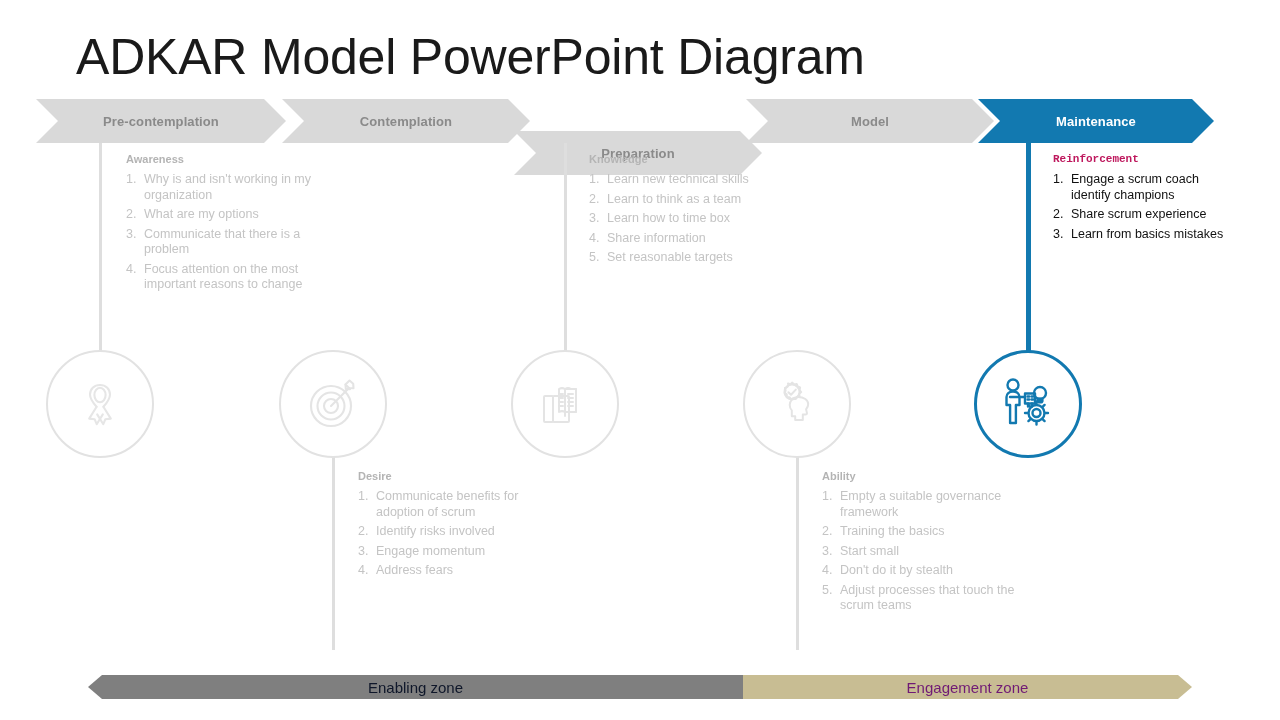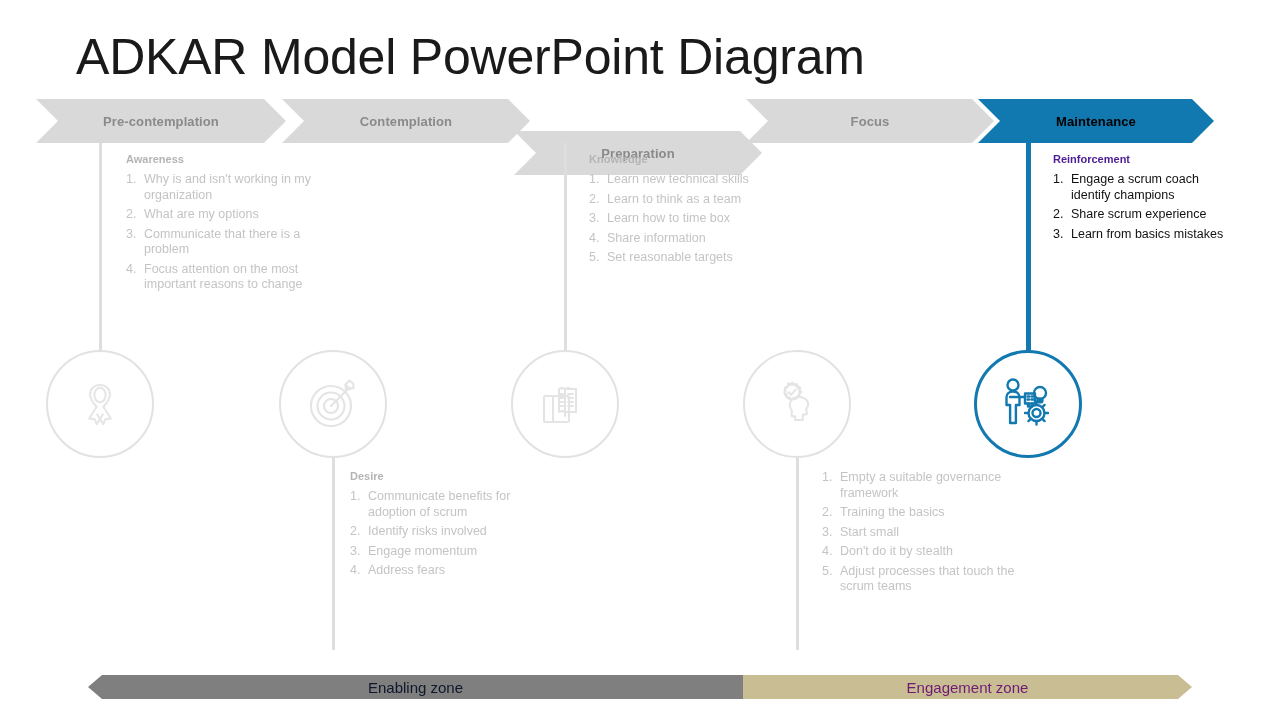--- a/index.html
+++ b/index.html
@@ -48,21 +48,21 @@
     font-weight: bold;
     letter-spacing: 0.1px;
     white-space: nowrap;
   }
   .chev-grey {
     background: #d9d9d9;
     color: #8a8a8a;
   }
   .chev-blue {
     background: #1279b0;
-    color: #000000;
+    color: #ffffff;
   }
   .chev-first {
     clip-path: polygon(0 0, calc(100% - 22px) 0, 100% 50%, calc(100% - 22px) 100%, 0 100%, 22px 50%);
   }
   .chev-mid {
     clip-path: polygon(0 0, calc(100% - 22px) 0, 100% 50%, calc(100% - 22px) 100%, 0 100%, 22px 50%);
   }
 
   
   .vline {
@@ -97,21 +97,21 @@
   .block {
     position: absolute;
   }
   .block-title {
     font-size: 11px;
     font-weight: bold;
     color: #b4b4b4;
     margin: 0 0 7px 0;
     white-space: nowrap;
   }
-  .block-title.accent { color: #4c1d95; }
+  .block-title.accent { color: #be185d; font-family: Liberation Mono, monospace; }
   .block-list {
     margin: 0;
     padding: 0;
     list-style: none;
   }
   .block-list li {
     display: flex;
     font-size: 12.5px;
     line-height: 15.5px;
     color: #c4c4c4;
@@ -163,21 +163,21 @@
   <div class="chevron chev-grey chev-first" style="left:0px;width:250px;">
     <span>Pre-contemplation</span>
   </div>
   <div class="chevron chev-grey chev-mid" style="left:246px;width:248px;">
     <span>Contemplation</span>
   </div>
   <div class="chevron chev-grey chev-mid" style="left:478px;width:248px;margin-top:32px;">
     <span>Preparation</span>
   </div>
   <div class="chevron chev-grey chev-mid" style="left:710px;width:248px;">
-    <span>Focus</span>
+    <span>Model</span>
   </div>
   <div class="chevron chev-blue chev-mid" style="left:942px;width:236px;">
     <span>Maintenance</span>
   </div>
 </div>
 
 <div class="vline" style="left:99px;  top:143px; height:212px;"></div>
 <div class="vline" style="left:332px; top:452px; height:198px;"></div>
 <div class="vline" style="left:564px; top:143px; height:212px;"></div>
 <div class="vline" style="left:796px; top:452px; height:198px;"></div>
@@ -313,21 +313,21 @@
         <span class="li-num">2.</span>
         <span class="li-txt">Share scrum experience</span>
       </li>
     <li>
         <span class="li-num">3.</span>
         <span class="li-txt">Learn from basics mistakes</span>
       </li>
   </ol>
 </div>
 
-<div class="block" style="left:350px; top:470px; width:200px;">
+<div class="block" style="left:358px; top:470px; width:200px;">
   <div class="block-title">Desire</div>
   <ol class="block-list">
     <li>
         <span class="li-num">1.</span>
         <span class="li-txt">Communicate benefits for adoption of scrum</span>
       </li>
     <li>
         <span class="li-num">2.</span>
         <span class="li-txt">Identify risks involved</span>
       </li>
@@ -336,20 +336,21 @@
         <span class="li-txt">Engage momentum</span>
       </li>
     <li>
         <span class="li-num">4.</span>
         <span class="li-txt">Address fears</span>
       </li>
   </ol>
 </div>
 
 <div class="block" style="left:822px; top:470px; width:200px;">
+  <div class="block-title">Ability</div>
   <ol class="block-list">
     <li>
         <span class="li-num">1.</span>
         <span class="li-txt">Empty a suitable governance framework</span>
       </li>
     <li>
         <span class="li-num">2.</span>
         <span class="li-txt">Training the basics</span>
       </li>
     <li>

